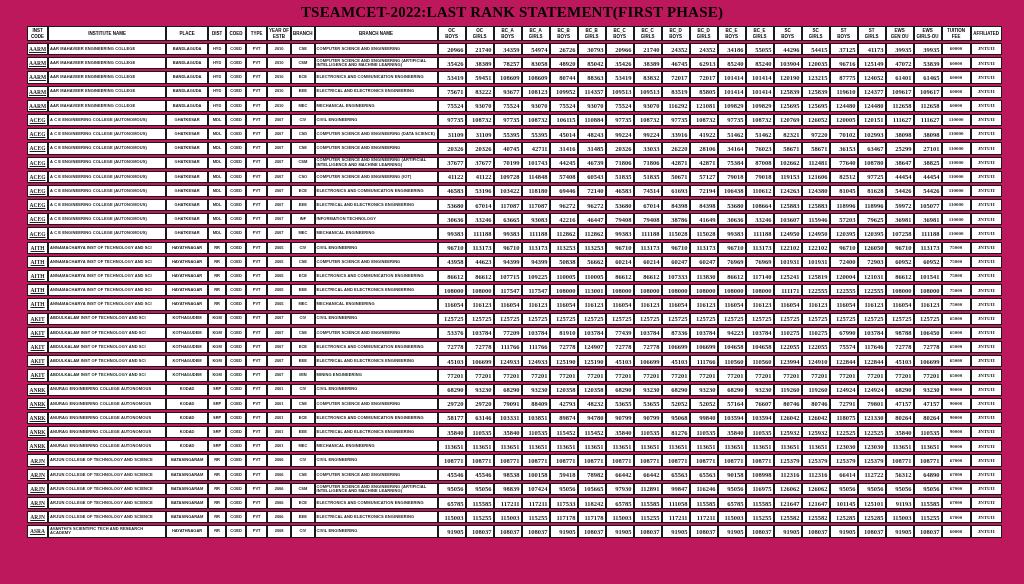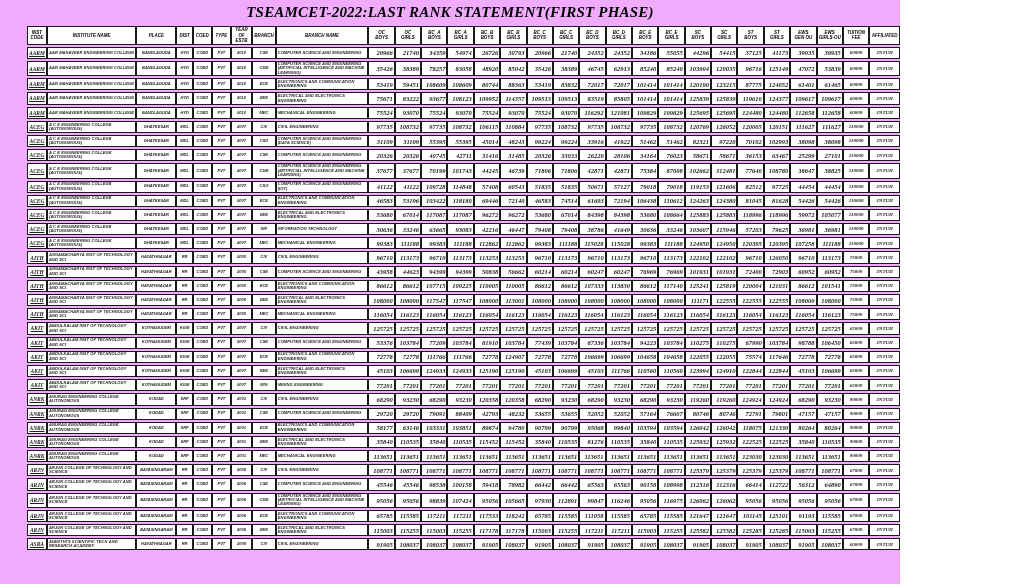--- a/index.html
+++ b/index.html
@@ -1,17 +1,17 @@
 <!DOCTYPE html>
 <html><head>
 <meta charset="utf-8">
 <style>
   html,body{margin:0;padding:0;background:#ffffff;}
-  .page{position:relative;width:900px;height:584px;background:#f0abfc;overflow:hidden;
-        font-family:"Liberation Serif",serif;color:#111;font-style:italic;}
+  .page{position:relative;width:1024px;height:584px;background:#be185d;overflow:hidden;
+        font-family:"Liberation Serif",serif;color:#111;}
   .title{margin-top:4px;text-align:center;font-size:15px;font-weight:bold;
          font-family:"Liberation Serif",serif;letter-spacing:.2px;color:#000;}
   table.rank{border-collapse:separate;border-spacing:0 2px;table-layout:fixed;
              margin:3px 0 0 27px;}
   table.rank th,table.rank td{border:1px solid #1a1a1a;box-sizing:border-box;
              padding:0 1px;overflow:hidden;background:#fff;vertical-align:middle;}
   th{font-family:"Liberation Sans",sans-serif;font-size:4.5px;font-weight:bold;
      text-align:center;white-space:pre-line;line-height:1.25;height:15px;color:#000;}
   td{height:12.2px;line-height:1.1;}
   td.c-code{font-size:5.5px;font-weight:bold;text-align:center;text-decoration:underline;

